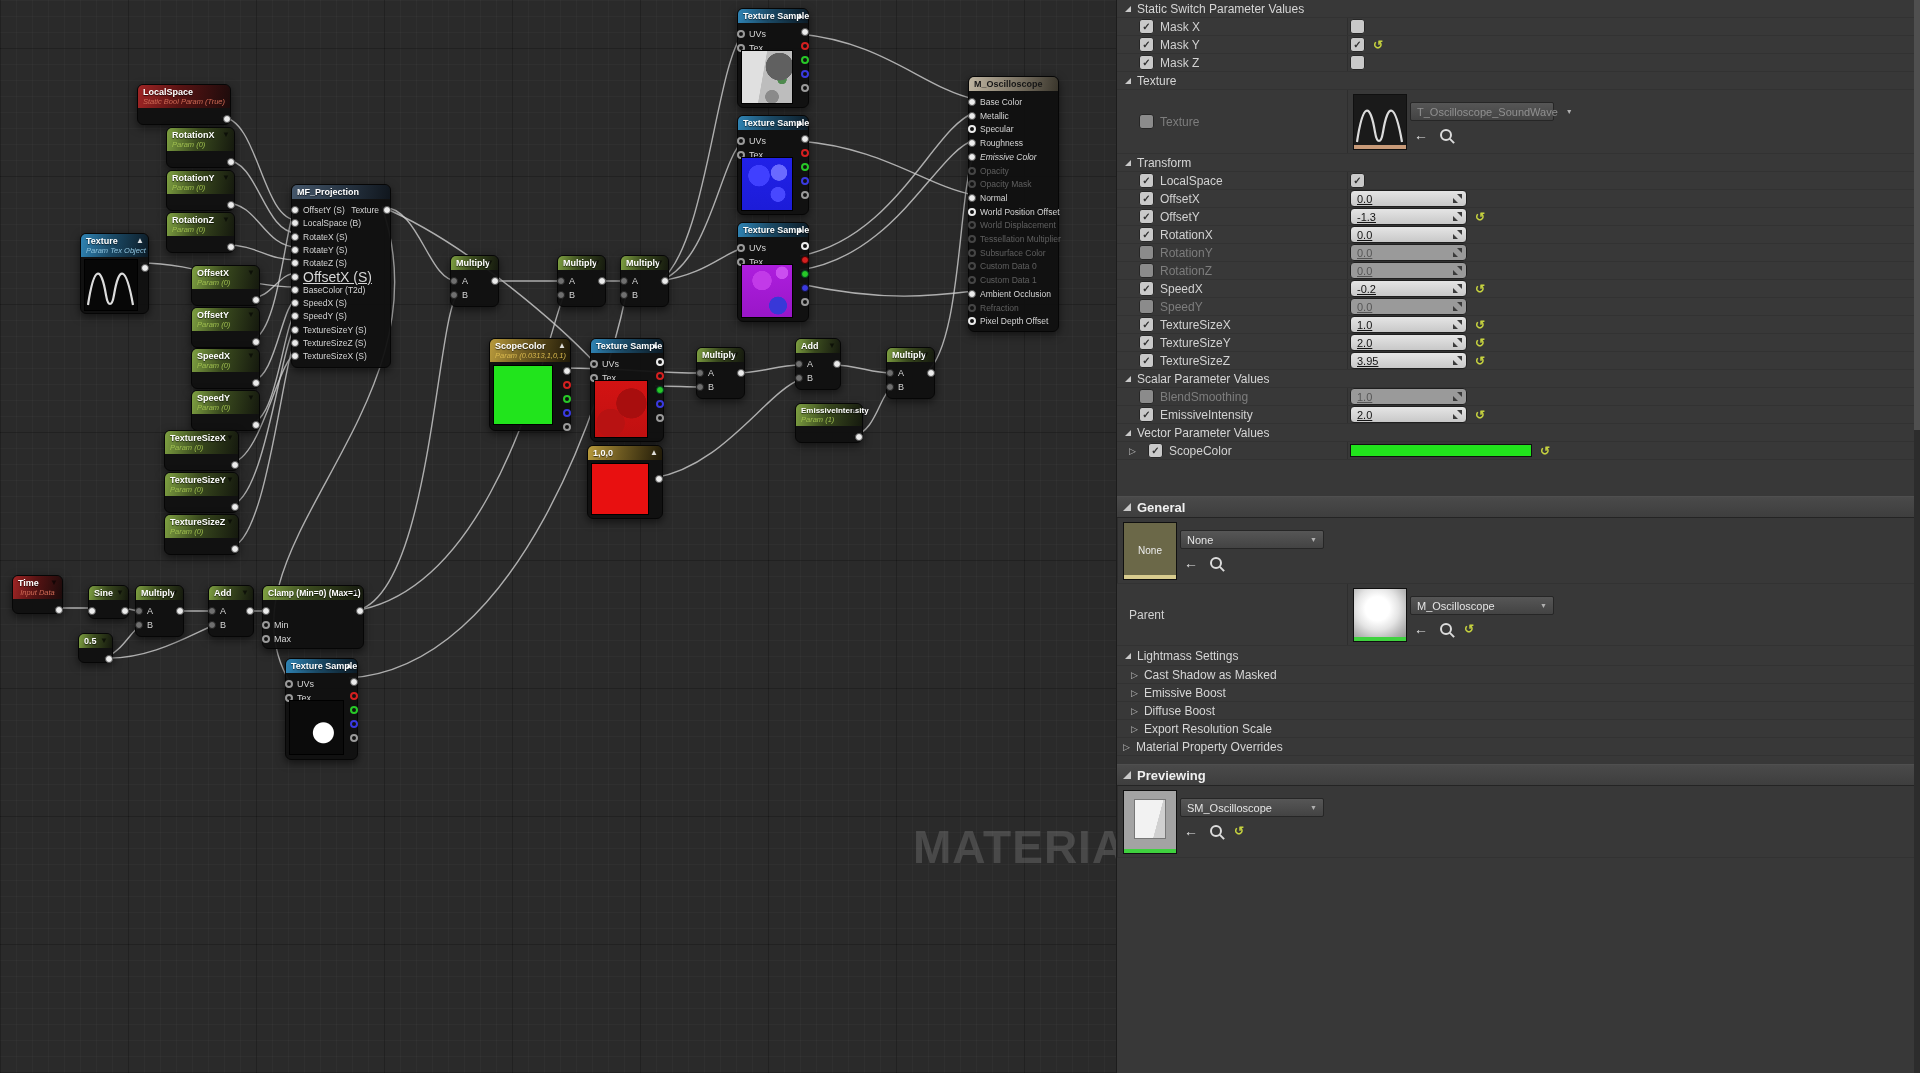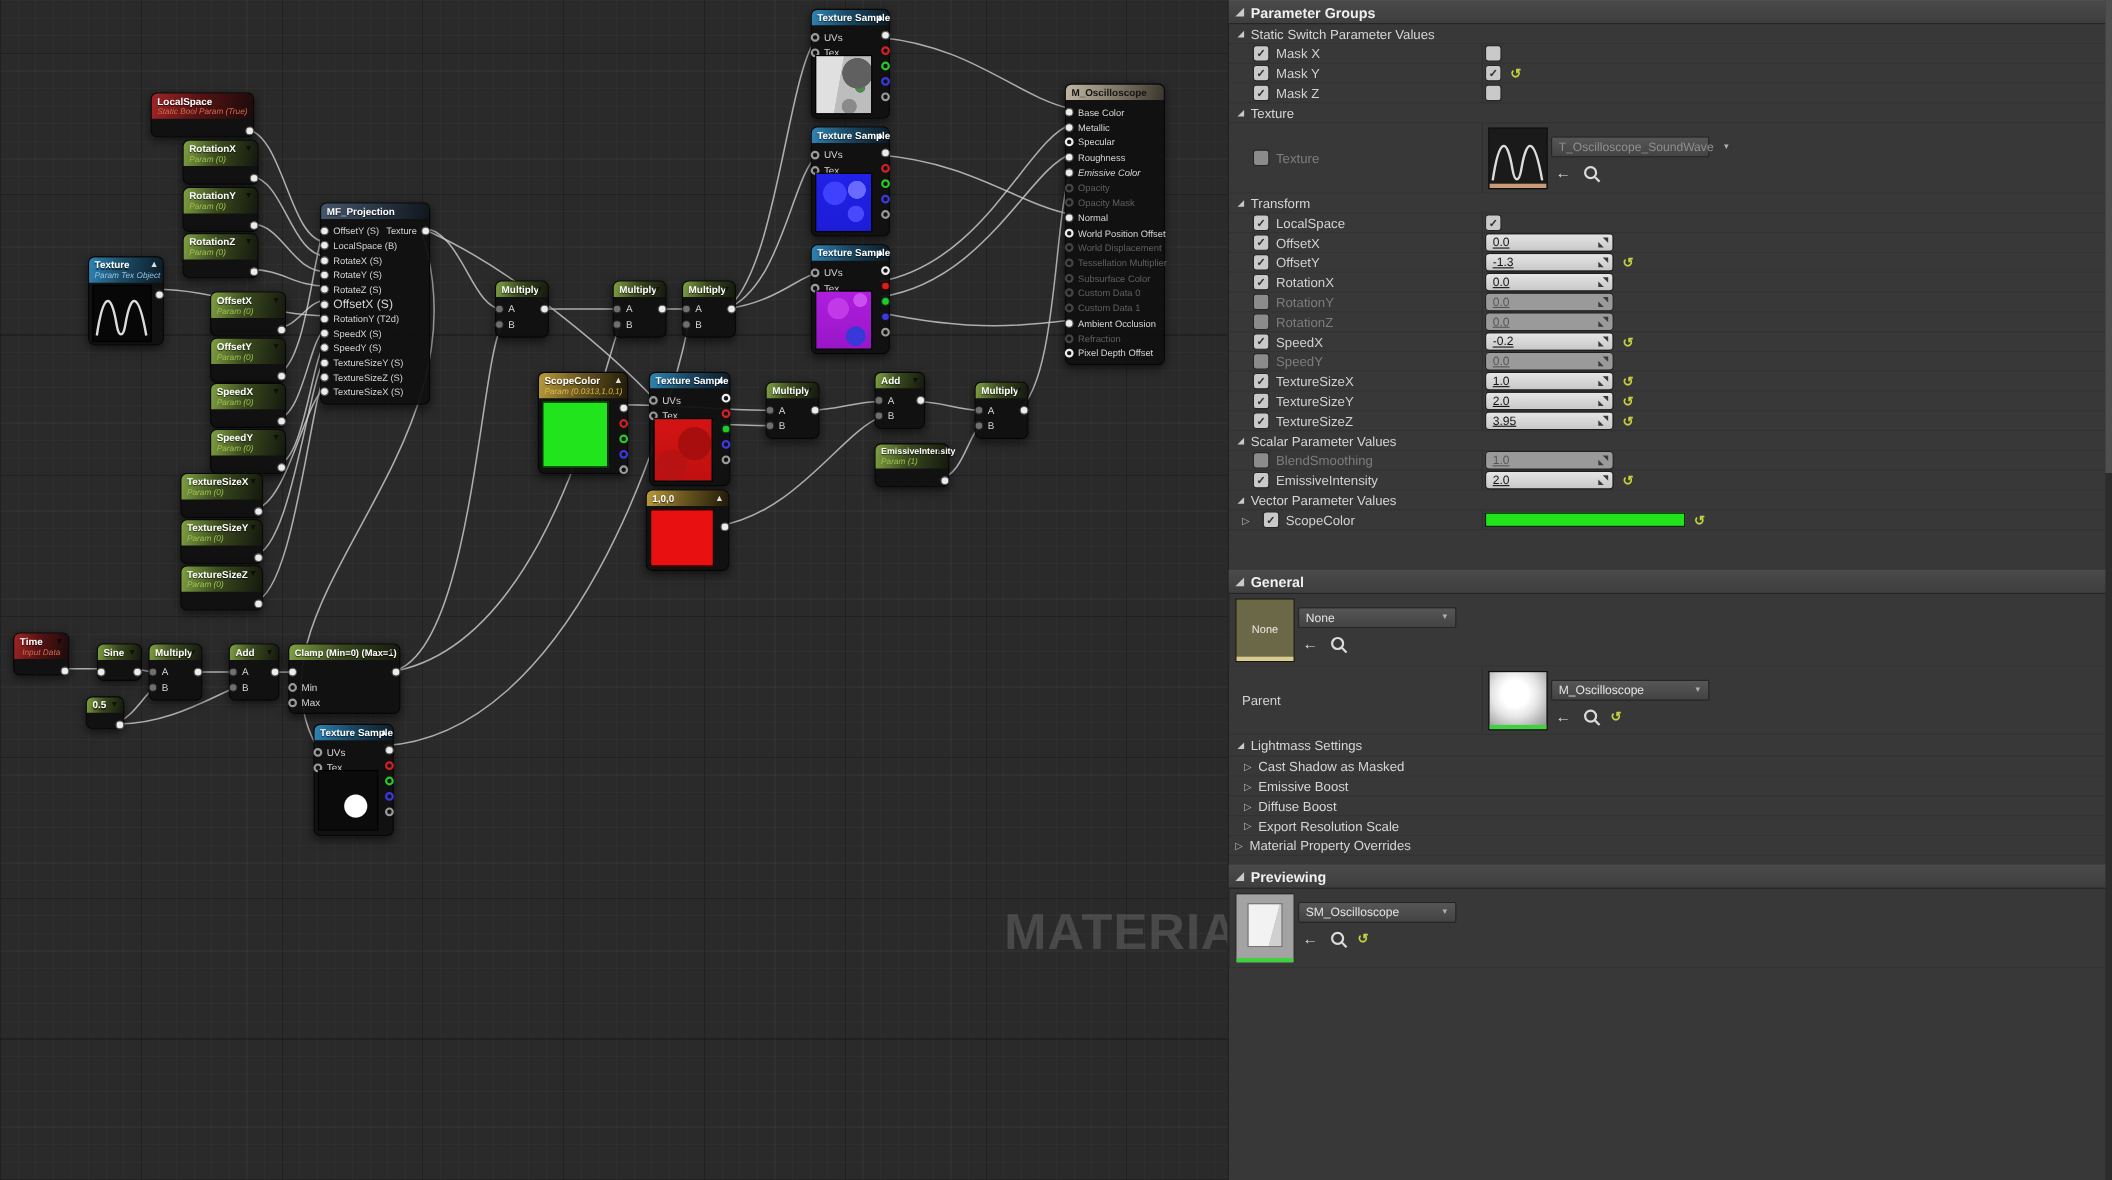--- a/index.html
+++ b/index.html
@@ -356,27 +356,27 @@
               <span>RotateX (S)</span>
             </div>
             <div class="pin-row" style="left: -1px; top: 45.9px; font-size: 8.5px;">
               <span class="pin pf-white"></span>
               <span>RotateY (S)</span>
             </div>
             <div class="pin-row" style="left: -1px; top: 59.2px; font-size: 8.5px; justify-content: center;">
               <span class="pin pf-white"></span>
               <span>RotateZ (S)</span>
             </div>
-            <div class="pin-row" style="left: -1px; top: 72.5px; font-size: 11px;">
+            <div class="pin-row" style="left: -1px; top: 72.5px; font-size: 14px; text-decoration: underline;">
               <span class="pin pf-white"></span>
               <span>OffsetX (S)</span>
             </div>
             <div class="pin-row" style="left: -1px; top: 85.8px; font-size: 8.5px;">
               <span class="pin pf-white"></span>
-              <span>RotationY (T2d)</span>
+              <span>BaseColor (T2d)</span>
             </div>
             <div class="pin-row" style="left: -1px; top: 99.1px; font-size: 8.5px;">
               <span class="pin pf-white"></span>
               <span>SpeedX (S)</span>
             </div>
             <div class="pin-row" style="left: -1px; top: 112.4px; font-size: 8.5px;">
               <span class="pin pf-white"></span>
               <span>SpeedY (S)</span>
             </div>
             <div class="pin-row" style="left: -1px; top: 125.7px; font-size: 8.5px; text-align: center;">
@@ -888,24 +888,20 @@
             </div>
             <div class="pin-row" style="left: -1px; top: 225.2px; font-size: 8.5px;">
               <span class="pin ph-white"></span>
               <span>Pixel Depth Offset</span>
             </div>
           </div>
         </div>
       </div>
   </div>
   <div id="panel">
-      <div class="p-cat">
-        <span class="tri"></span>
-        <span>Parameter Groups</span>
-      </div>
       <div class="p-sub" style="height: 18px;">
         <span class="tri sm"></span>
         <span>Static Switch Parameter Values</span>
       </div>
       <div class="p-row">
         <div class="p-left">
           <span class="cb">✓</span>
           <span class="p-lbl">Mask X</span>
         </div>
         <div class="p-right">

